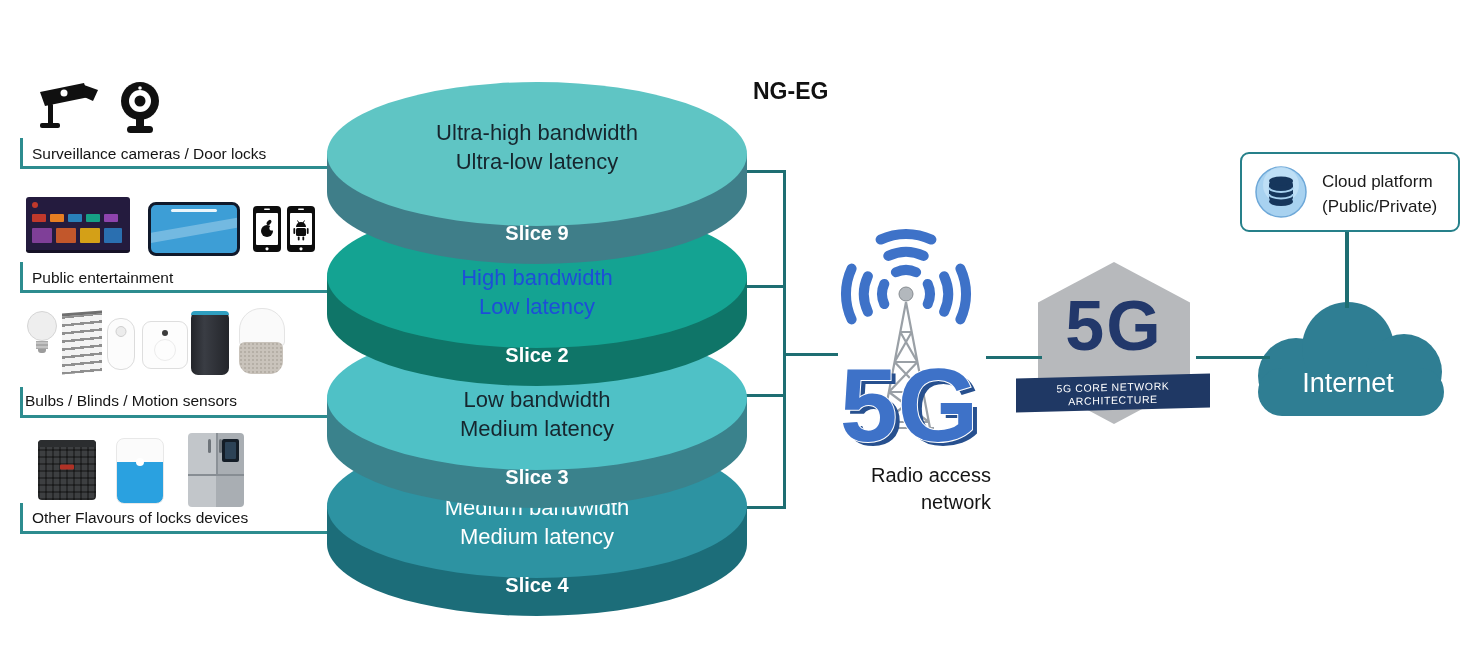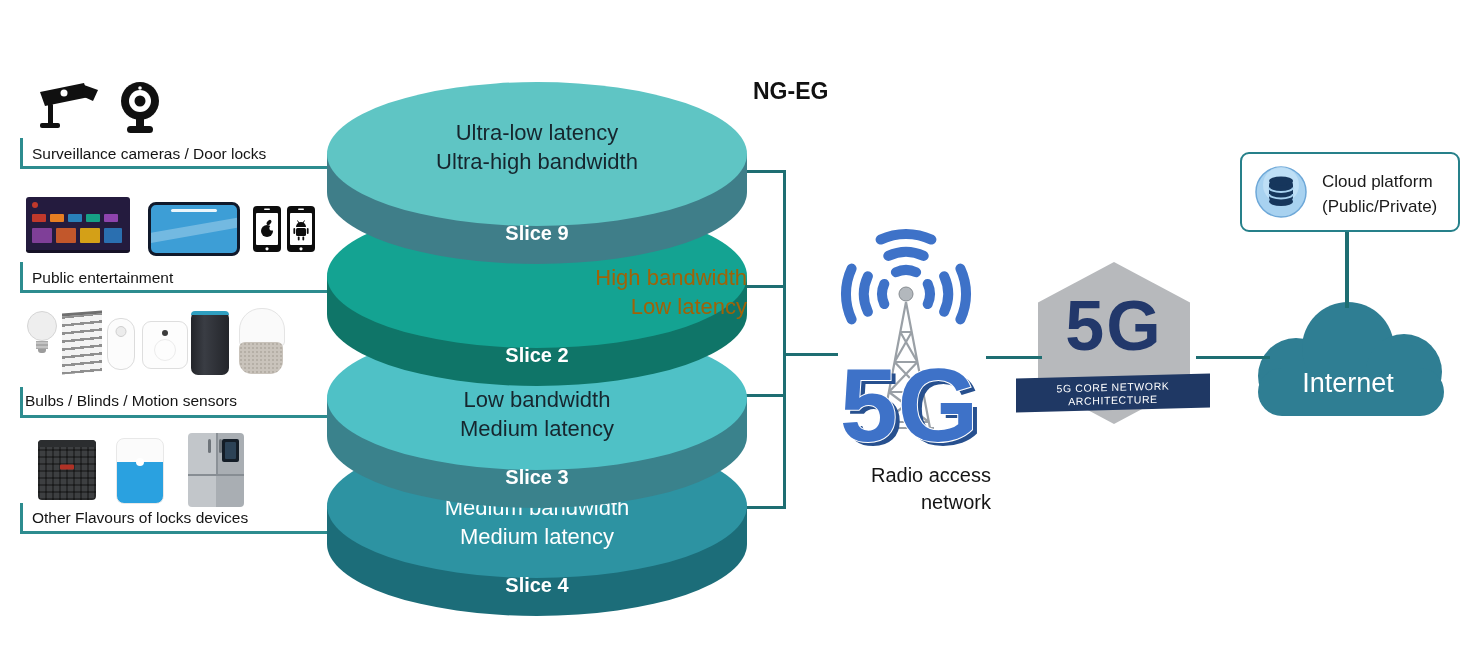--- a/index.html
+++ b/index.html
@@ -198,29 +198,29 @@
       <div class="screen"></div>
     <div class="handle" style="left:20px;"></div>
       <div class="handle" style="left:31px;"></div>
   </div>
   <div class="group-label" style="left:32px;top:509px;">Other Flavours of locks devices</div>
 
   <div class="disk" style="top:82px;z-index:44;">
     <div class="disk-side" style="background: rgb(63, 126, 137);"></div>
     <div class="disk-top" style="background: rgb(95, 197, 196);"></div>
     <div class="disk-caption" style="color: rgb(22, 38, 46);">
+      <div>Ultra-high bandwidth</div>
       <div>Ultra-low latency</div>
-      <div>Ultra-high bandwidth</div>
     </div>
     <div class="disk-name">Slice 9</div>
   </div>
   <div class="disk lower" style="top:204px;z-index:33;">
     <div class="disk-side" style="background: rgb(15, 117, 104);"></div>
     <div class="disk-top" style="background: rgb(20, 163, 146);"></div>
-    <div class="disk-caption" style="color: #a16207; text-align: right;">
+    <div class="disk-caption" style="color: #1d4ed8;">
       <div>High bandwidth</div>
       <div>Low latency</div>
     </div>
     <div class="disk-name">Slice 2</div>
   </div>
   <div class="disk lower" style="top:326px;z-index:22;">
     <div class="disk-side" style="background: rgb(58, 130, 140);"></div>
     <div class="disk-top" style="background: rgb(79, 193, 198);"></div>
     <div class="disk-caption" style="color: rgb(22, 38, 46);">
       <div>Low bandwidth</div>

